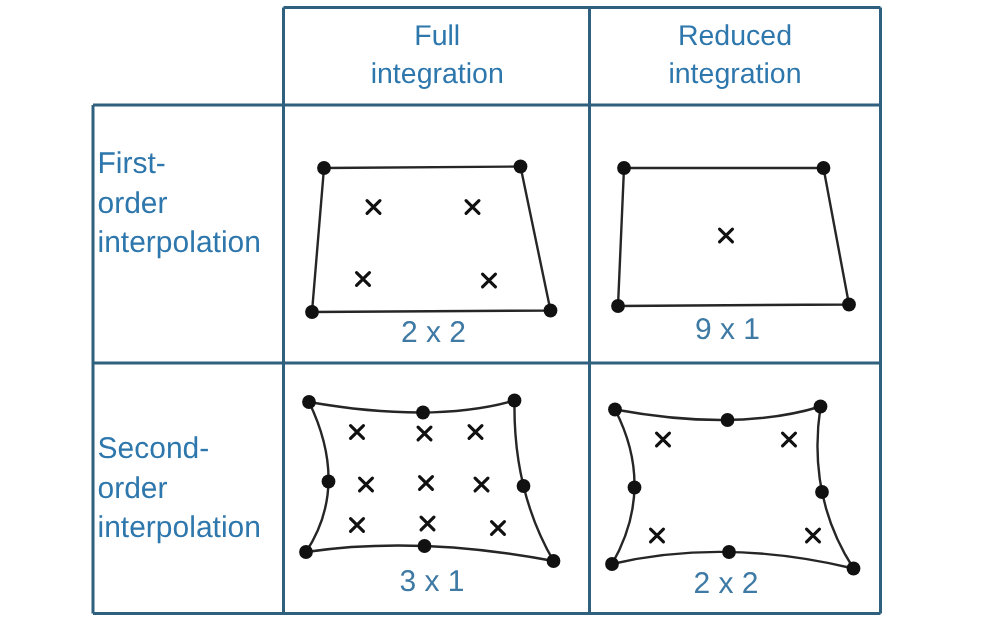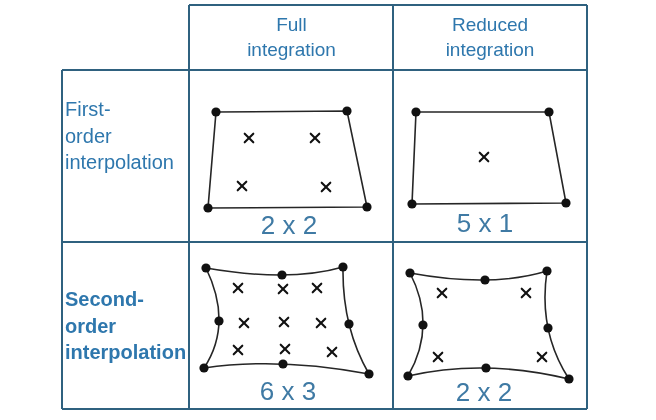--- a/index.html
+++ b/index.html
@@ -25,26 +25,26 @@
   }
   #col-head-0{left:190px;top:5px;width:203px;height:64px;}
   #col-head-1{left:394px;top:5px;width:192px;height:64px;}
   .row-head{
     display:flex;align-items:center;justify-content:flex-start;
     text-align:left;
     font-size:20px;
     padding-left:3px;box-sizing:border-box;
   }
   #row-head-0{left:62px;top:70px;width:126px;height:132px;}
-  #row-head-1{left:62px;top:242px;width:126px;height:168px;font-weight:bold;}
+  #row-head-1{left:62px;top:242px;width:126px;height:168px;}
   .dim-label{
     position:absolute;
     transform:translateX(-50%);
     color:#3f7aa4;
-    font-size:26px;
+    font-size:20px;
     line-height:1;
     white-space:nowrap;
     text-align:right;
   }
   #dim-label-0{left:289px;top:212px;}
   #dim-label-1{left:485px;top:210px;}
   #dim-label-2{left:288px;top:378px;}
   #dim-label-3{left:484px;top:379px;}
 </style>
 </head>
@@ -126,19 +126,19 @@
   <div class="cell-text row-head" id="row-head-0" style="color: rgb(46, 119, 173);">First-
 order
 interpolation</div>
 
   <div class="cell-text row-head" id="row-head-1" style="color: rgb(46, 119, 173);">Second-
 order
 interpolation</div>
 
   <div class="dim-label" id="dim-label-0" style="color: rgb(63, 122, 164);">2 x 2</div>
 
-  <div class="dim-label" id="dim-label-1" style="color: rgb(63, 122, 164);">5 x 1</div>
+  <div class="dim-label" id="dim-label-1" style="color: rgb(63, 122, 164);">9 x 1</div>
 
-  <div class="dim-label" id="dim-label-2" style="color: rgb(63, 122, 164);">6 x 3</div>
+  <div class="dim-label" id="dim-label-2" style="color: rgb(63, 122, 164);">3 x 1</div>
 
   <div class="dim-label" id="dim-label-3" style="color: rgb(63, 122, 164);">2 x 2</div>
 
 </div>
 
 </body></html>

